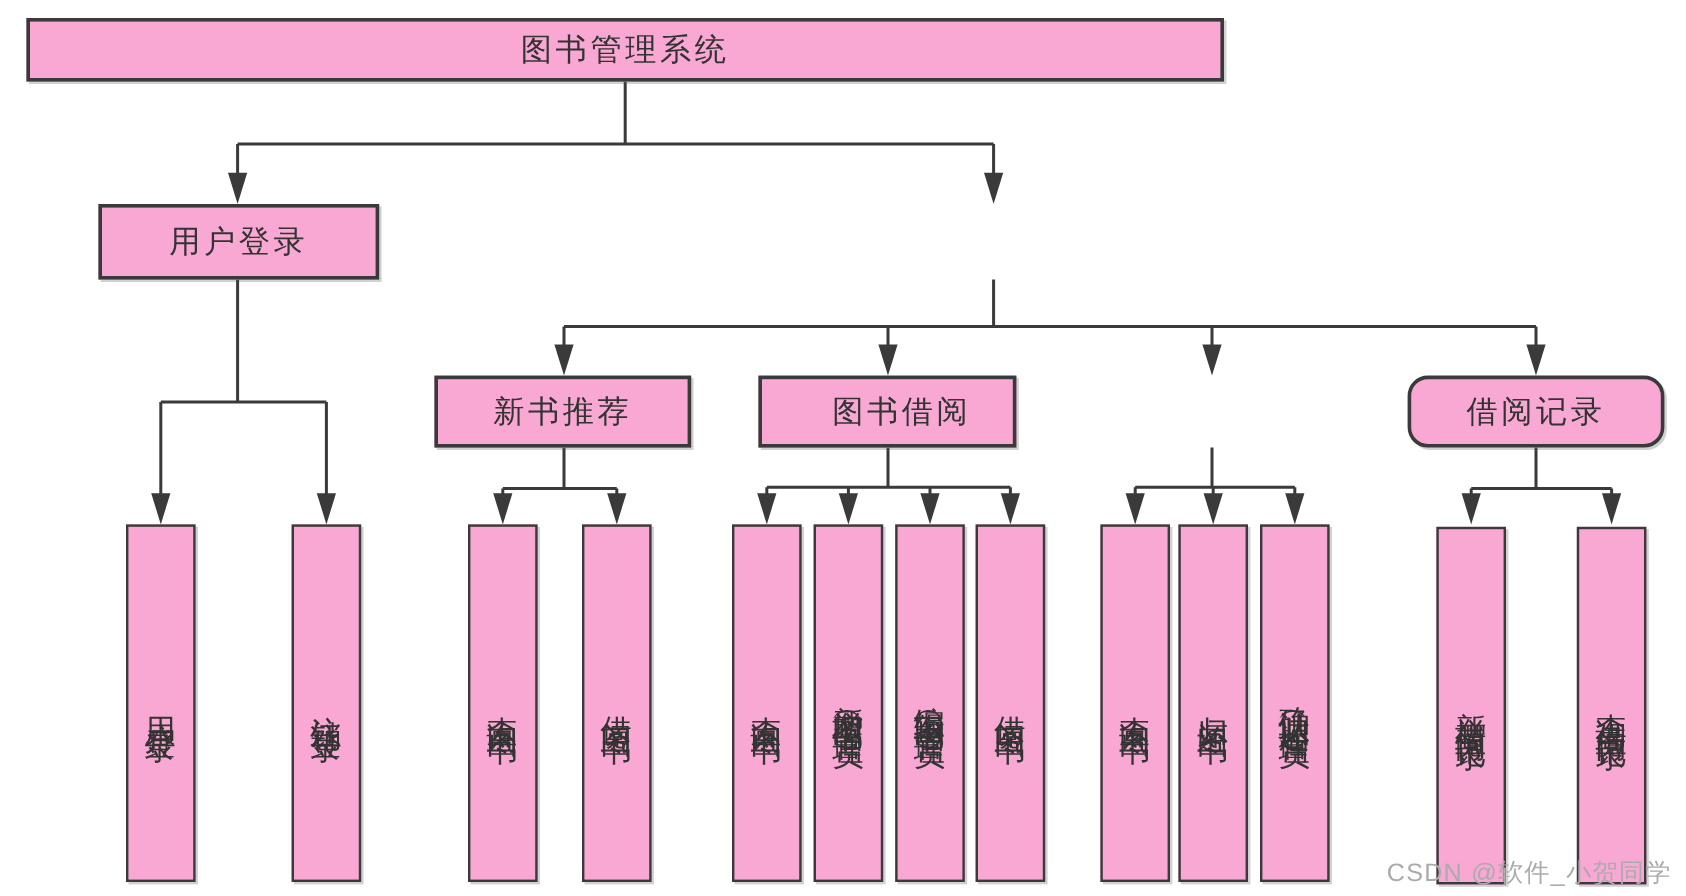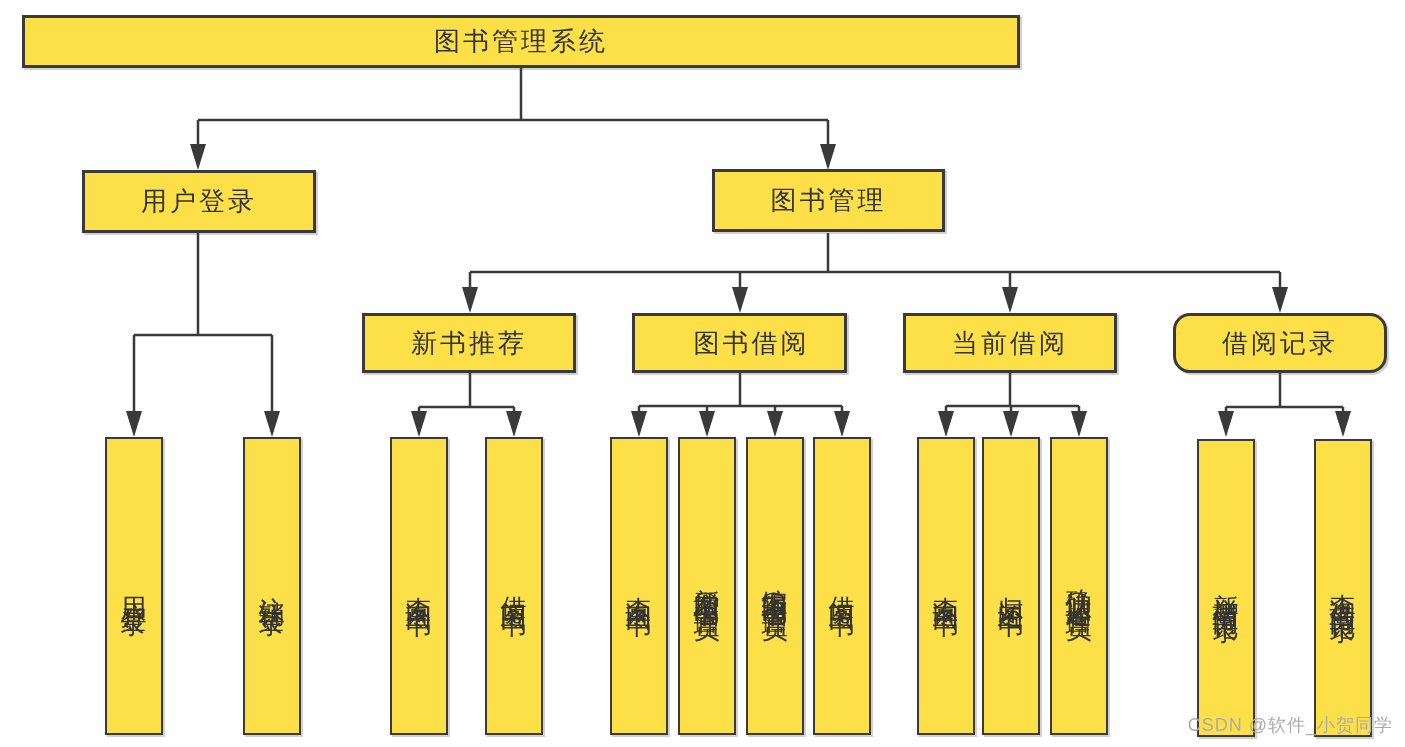--- a/index.html
+++ b/index.html
@@ -8,21 +8,21 @@
     width:1405px;height:747px;
     background:#ffffff;
     font-family:"Liberation Sans","DejaVu Sans",sans-serif;
     color:#333333;
     overflow:hidden;
   }
   svg.wires{position:absolute;left:0;top:0;}
   .node{
     position:absolute;
     box-sizing:border-box;
-    background:#fde047;
+    background:#f9a8d4;
     border:2px solid #3a3a3a;
     box-shadow:2px 2px 0 rgba(90,90,90,0.28);
     display:flex;align-items:center;justify-content:center;
     font-size:26px;
     letter-spacing:3px;
     white-space:nowrap;
   }
   .root{left:22px;top:15px;width:998px;height:53px;border-width:3px;}
   .l2{height:63px;border-width:3px;}
   .l3{height:60px;border-width:3px;}
@@ -30,21 +30,21 @@
   .vlabel{
     writing-mode:vertical-rl;
     text-orientation:mixed;
     letter-spacing:5px;
     font-size:26px;
     line-height:1;
   }
   .watermark{
     position:absolute;
     top:713px;right:12px;
-    font-size:18px;
+    font-size:21px;
     color:#ababab;
     letter-spacing:1px;
     z-index:10;
   }
 </style>
 </head>
 <body>
 
 <div class="canvas">
 
@@ -98,32 +98,26 @@
     </g>
   </svg>
 
   <div class="node root">
     <span>图书管理系统</span>
   </div>
 
   <div class="node l2" style="left:82px;top:170px;width:234px;">
     <span>用户登录</span>
   </div>
-  <div class="node l2" style="left:712px;top:169px;width:233px;">
-    <span>图书管理</span>
-  </div>
 
   <div class="node l3" style="left:362px;top:313px;width:214px;">
     <span>新书推荐</span>
   </div>
   <div class="node l3" style="left:632px;top:313px;width:215px;padding-left:24px;">
     <span>图书借阅</span>
-  </div>
-  <div class="node l3" style="left:903px;top:313px;width:214px;">
-    <span>当前借阅</span>
   </div>
   <div class="node l3" style="left:1173px;top:313px;width:214px;border-radius:17px;">
     <span>借阅记录</span>
   </div>
 
   <div class="node leaf" style="left:105px;">
     <span class="vlabel">用户登录</span>
   </div>
   <div class="node leaf" style="left:243px;">
     <span class="vlabel">注销登录</span>

